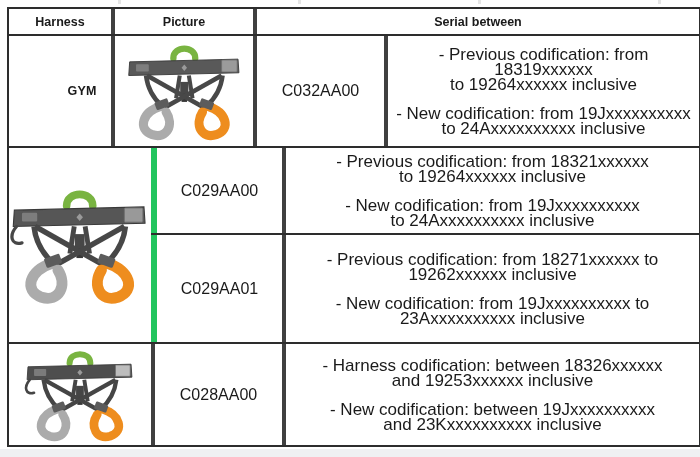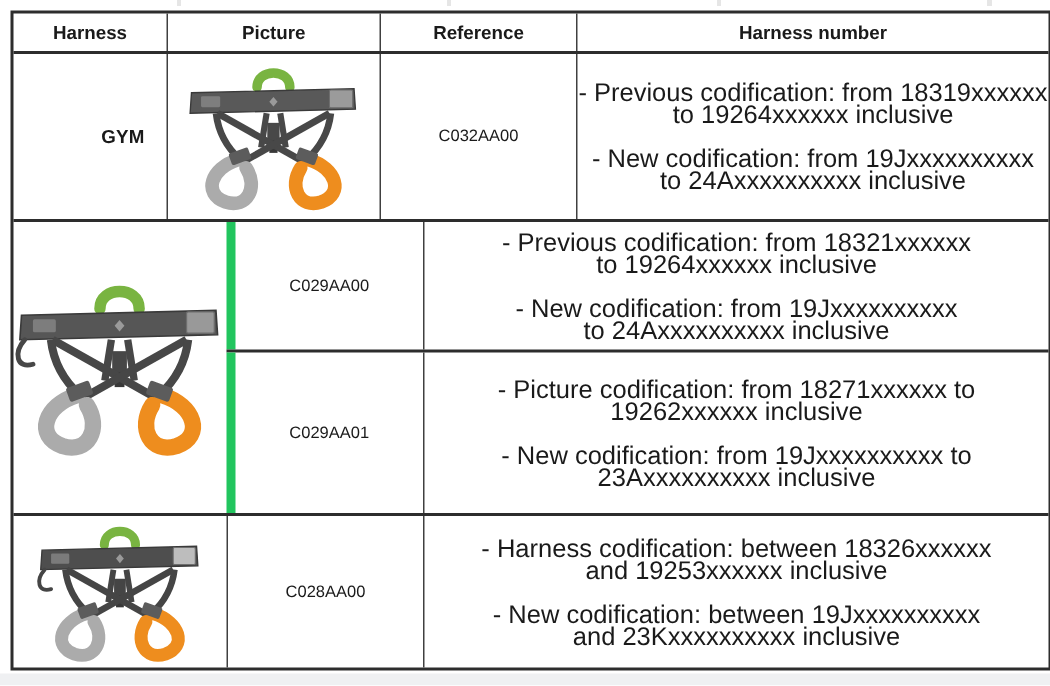--- a/index.html
+++ b/index.html
@@ -8,32 +8,32 @@
     font-family:"Liberation Sans","DejaVu Sans",sans-serif;color:#1a1a1a;
   }
   .page{position:absolute;inset:0;}
   .tbl{
     position:absolute;left:7px;top:7px;width:694px;box-sizing:border-box;
     border:2px solid #2d2d2d;background:#ffffff;
   }
   .tr{display:flex;width:100%;}
   .tr + .tr{border-top:2px solid #2d2d2d;}
   .td{box-sizing:border-box;display:flex;align-items:center;justify-content:center;flex-direction:column;}
-  .td + .td, .subwrap{border-left:1px solid #404040;}
+  .td + .td, .subwrap{border-left:4px solid #404040;}
   .c1{width:102px;flex:0 0 102px;}
   .c2{width:142px;flex:0 0 142px;}
   .c3{width:131px;flex:0 0 131px;}
   .c4{flex:1 1 auto;}
   .head{height:25px;}
   .th{font-weight:700;font-size:12.5px;}
   .row-gym{height:110px;}
   .row-pandion{height:194px;}
   .row-panji{height:101px;}
   .name{font-weight:700;font-size:12.5px;letter-spacing:.2px;padding-left:44px;}
-  .ref{font-size:11px;text-align:right;}
+  .ref{font-size:16px;text-align:right;}
   .pic{overflow:hidden;}
   .row-gym .pic svg{height:102px;}
   .row-pandion .pic svg{height:122px;}
   .row-panji .pic svg{height:97px;}
   .subwrap{flex:1 1 auto;display:flex;flex-direction:column;border-left:none;}
   .subrow{display:flex;flex:0 0 auto;}
   .subrow + .subrow{border-top:2px solid #2d2d2d;}
   .sub1{height:85px;}
   .sub2{height:107px;}
   .subrow .c3{border-left:6px solid #22c55e;}
@@ -47,22 +47,21 @@
 <body>
 
 <div class="page">
   <div class="topline"></div>
 
   <div class="tbl">
 
     <div class="tr head">
       <div class="td c1 th">Harness</div>
       <div class="td c2 th">Picture</div>
-      <div class="td c3 th">Reference</div>
-      <div class="td c4 th">Harness number</div>
+      <div class="td c4 th">Serial between</div>
     </div>
 
     <div class="tr row-gym">
       <div class="td c1 name">GYM</div>
       <div class="td c2 pic">
   <svg viewBox="0 0 150 112" xmlns="http://www.w3.org/2000/svg">
     <path d="M63,20 C63,6 87,6 87,20" fill="none" stroke="#79b441" stroke-width="7" stroke-linecap="round"></path>
     <polygon points="15,24 134,21 135,36 14,39" fill="#595959" stroke="#3a3a3a" stroke-width="1"></polygon>
     <rect x="116" y="22" width="17" height="13" rx="1" fill="#9b9b9b" stroke="#6e6e6e" stroke-width="0.8"></rect>
     <rect x="22" y="26.5" width="14" height="8" rx="1" fill="#8b8b8b" opacity="0.75"></rect>
@@ -129,21 +128,21 @@
             <div class="para">
               <div>- New codification: from 19Jxxxxxxxxxx</div>
               <div>to 24Axxxxxxxxxx inclusive</div>
             </div>
           </div>
         </div>
         <div class="subrow sub2">
           <div class="td c3 ref">C029AA01</div>
           <div class="td c4 serial">
             <div class="para">
-              <div>- Picture codification: from 18271xxxxxx to</div>
+              <div>- Previous codification: from 18271xxxxxx to</div>
               <div>19262xxxxxx inclusive</div>
             </div>
             <div class="para">
               <div>- New codification: from 19Jxxxxxxxxxx to</div>
               <div>23Axxxxxxxxxx inclusive</div>
             </div>
           </div>
         </div>
       </div>
     </div>

